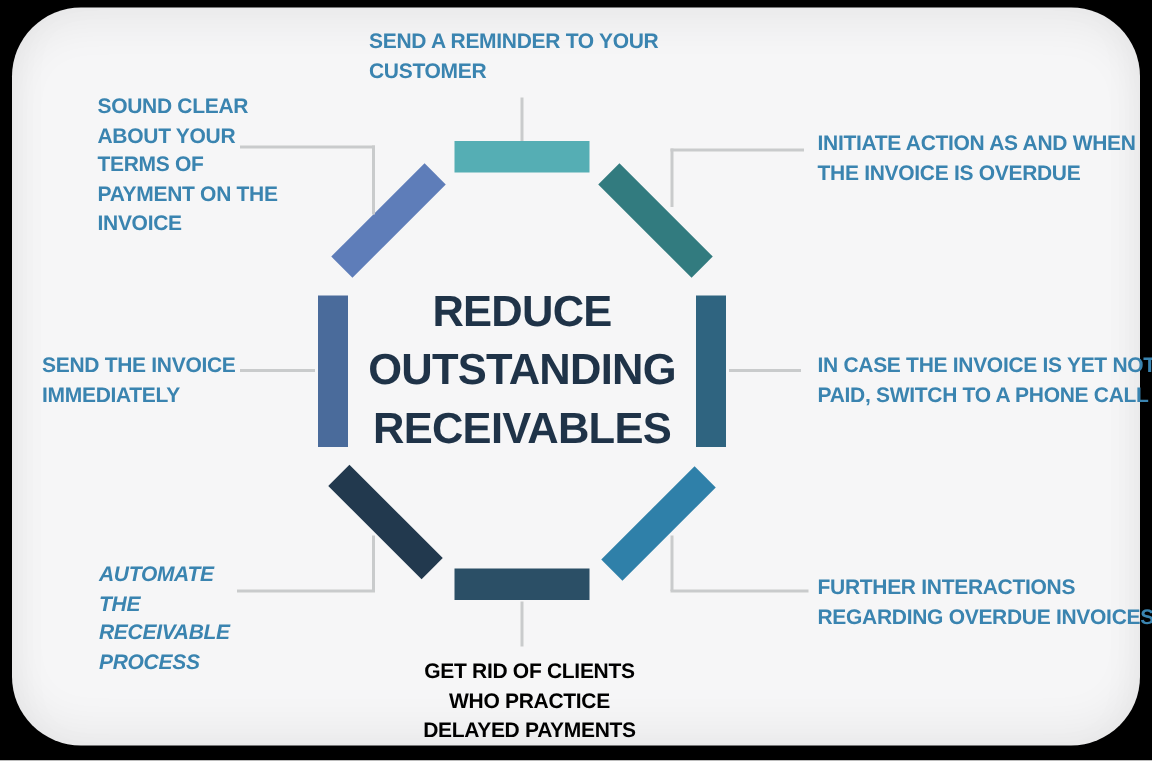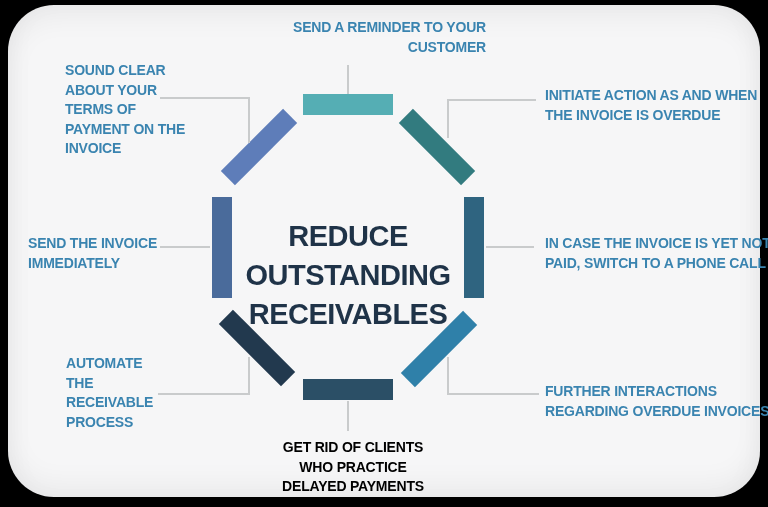--- a/index.html
+++ b/index.html
@@ -39,26 +39,26 @@
   .conn-left-h   {left:152px;top:241px;width:50px;height:1.5px;}
   .conn-tl-h     {left:152px;top:92px;width:90px;height:1.5px;}
   .conn-tl-v     {left:240px;top:92px;width:1.5px;height:46px;}
 
   .label{
     position:absolute;
     font-weight:700;font-size:14px;line-height:19.5px;
     letter-spacing:-0.2px;
     white-space:pre-line;
   }
-  .l-top         {left:238px;top:13px;width:240px;text-align:right;}
+  .l-top         {left:238px;top:13px;width:240px;text-align:left;}
   .l-top-right   {left:537px;top:81px;width:230px;}
   .l-right       {left:537px;top:229px;width:235px;}
   .l-bottom-right{left:537px;top:377px;width:235px;}
   .l-bottom      {left:245px;top:433px;width:200px;text-align:center;}
-  .l-bottom-left {left:58px;top:349px;width:150px;}
+  .l-bottom-left {left:58px;top:368px;width:150px;font-style:italic;}
   .l-left        {left:20px;top:229px;width:150px;}
   .l-top-left    {left:57px;top:56px;width:170px;}
 
   .center-title{
     position:absolute;left:215px;top:184px;width:250px;
     font-weight:700;font-size:29px;line-height:39px;
     letter-spacing:-0.5px;text-align:center;white-space:pre-line;
   }
 </style>
 </head>
@@ -82,21 +82,21 @@
     <div class="conn conn-right-h" style="background: rgb(201, 203, 204);"></div>
     <div class="conn conn-br-v" style="background: rgb(201, 203, 204);"></div>
     <div class="conn conn-br-h" style="background: rgb(201, 203, 204);"></div>
     <div class="conn conn-bottom-v" style="background: rgb(201, 203, 204);"></div>
     <div class="conn conn-bl-v" style="background: rgb(201, 203, 204);"></div>
     <div class="conn conn-bl-h" style="background: rgb(201, 203, 204);"></div>
     <div class="conn conn-left-h" style="background: rgb(201, 203, 204);"></div>
     <div class="conn conn-tl-h" style="background: rgb(201, 203, 204);"></div>
     <div class="conn conn-tl-v" style="background: rgb(201, 203, 204);"></div>
 
-    <div class="center-title" style="color: rgb(31, 51, 72); margin-top: 28px;">REDUCE
+    <div class="center-title" style="color: rgb(31, 51, 72);">REDUCE
 OUTSTANDING
 RECEIVABLES</div>
 
     <div class="label l-top" style="color: rgb(58, 132, 176);">SEND A REMINDER TO YOUR
 CUSTOMER</div>
     <div class="label l-top-right" style="color: rgb(58, 132, 176);">INITIATE ACTION AS AND WHEN
 THE INVOICE IS OVERDUE</div>
     <div class="label l-right" style="color: rgb(58, 132, 176);">IN CASE THE INVOICE IS YET NOT
 PAID, SWITCH TO A PHONE CALL</div>
     <div class="label l-bottom-right" style="color: rgb(58, 132, 176);">FURTHER INTERACTIONS

